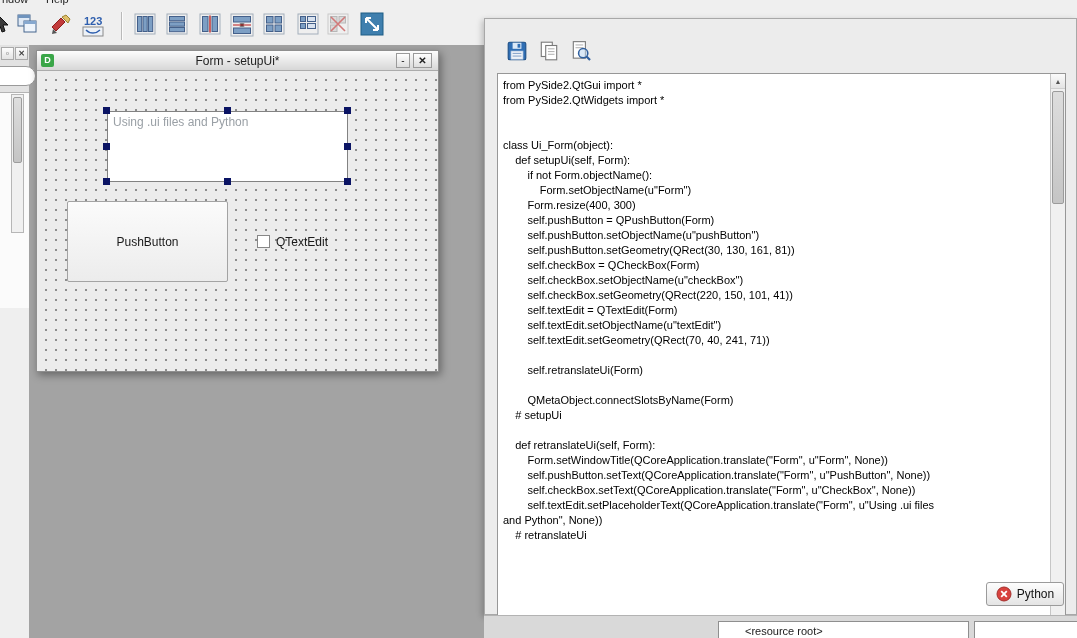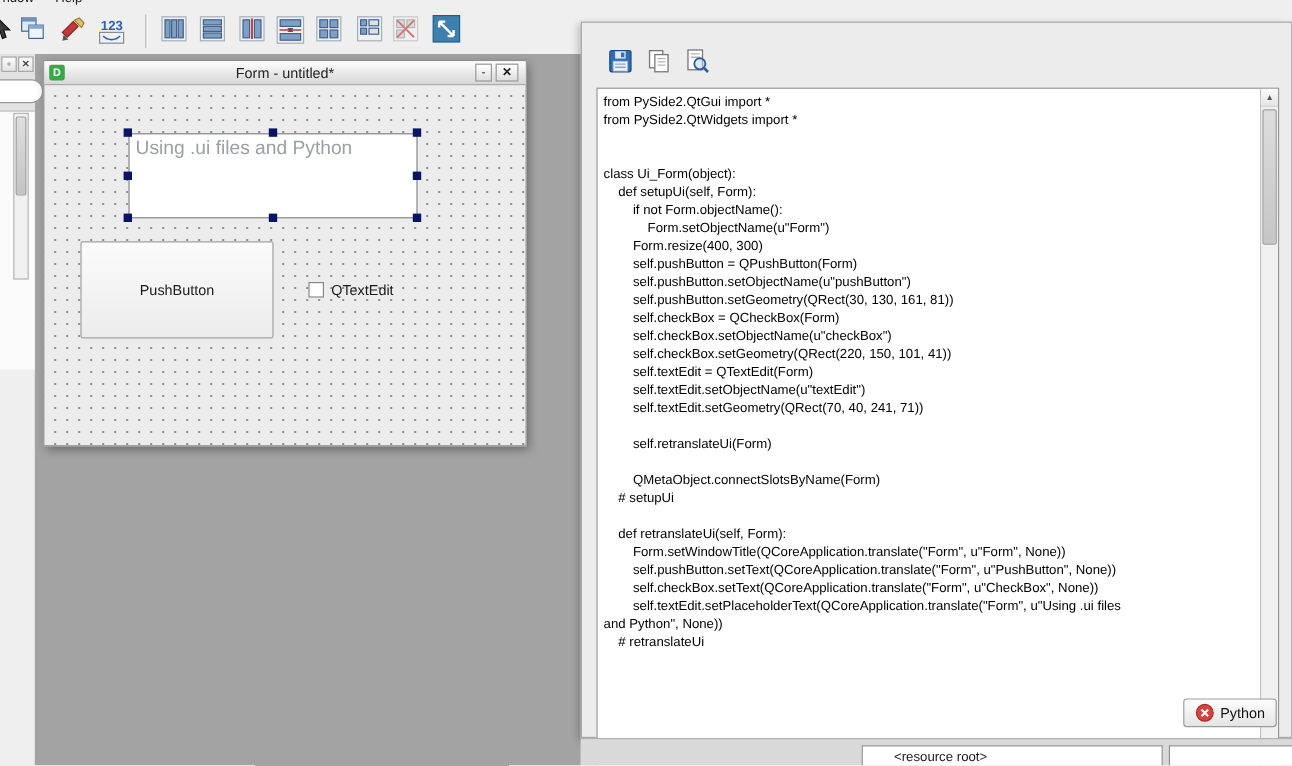--- a/index.html
+++ b/index.html
@@ -37,21 +37,21 @@
   .form-window { position:absolute; left:36px; top:50px; width:403px; height:322px; background:#ececec; border:1px solid #8f8f8f; box-shadow:2px 3px 8px rgba(0,0,0,.38); }
   .titlebar { position:relative; height:20px; background:linear-gradient(#fdfdfd,#d7d7d7); border-bottom:1px solid #ababab; }
   .form-icon { position:absolute; left:4px; top:3px; width:13px; height:13px; background:#3aa648; border-radius:2px; color:#fff; font-size:9px; font-weight:bold; text-align:center; line-height:13px; }
   .win-title { position:absolute; left:0; right:0; top:3px; text-align:center; font-size:12px; color:#222; }
   .win-btn { position:absolute; top:2px; height:15px; border:1px solid #9a9a9a; background:linear-gradient(#ffffff,#dedede); font-size:10px; line-height:13px; text-align:center; color:#222; }
   .btn-min { right:28px; width:14px; }
   .btn-close { right:6px; width:19px; font-weight:bold; }
   .canvas { position:relative; height:300px; background-image: radial-gradient(#8d8d8d 0.9px, transparent 1px); background-size:10px 10px; background-position:4px 4px; }
 
   .w-textedit { position:absolute; left:70px; top:40px; width:241px; height:71px; background:#ffffff; border:1px solid #828282; }
-  .te-placeholder { display:block; padding:3px 5px; font-size:16px; color:#9aa0a6; }
+  .te-placeholder { display:block; padding:3px 5px; font-size:12px; color:#9aa0a6; }
   .handle { position:absolute; width:7px; height:7px; background:#0b1464; }
   .w-push { position:absolute; left:30px; top:130px; width:161px; height:81px; background:linear-gradient(#fbfbfb,#ececec); border:1px solid #a3a3a3; border-radius:2px; display:flex; align-items:center; justify-content:center; font-size:12px; color:#1a1a1a; }
   .w-check { position:absolute; left:220px; top:150px; width:101px; height:41px; display:flex; align-items:center; font-size:12px; }
   .cb-indicator { width:13px; height:13px; background:#fff; border:1px solid #878787; margin-right:6px; }
 
   
   .dialog { position:absolute; left:484px; top:18px; width:593px; height:597px; background:#ececec; border:1px solid #a8a8a8; box-shadow:-2px 2px 6px rgba(0,0,0,.22); }
   .dlg-icon { position:absolute; top:20px; width:24px; height:24px; display:flex; align-items:center; justify-content:center; }
   .dlg-save { left:20px; } .dlg-copy { left:52px; } .dlg-find { left:84px; }
   .code-box { position:absolute; left:12px; top:54px; width:569px; height:630px; background:#fff; border:1px solid #979797; overflow:hidden; }
@@ -183,21 +183,21 @@
   <input class="dock-filter" value="" style="">
   <div class="widgetbox">
     <div class="wb-scroll">
       <div class="wb-thumb"></div>
     </div>
   </div>
 
   <div class="form-window">
     <div class="titlebar">
       <span class="form-icon">D</span>
-      <span class="win-title">Form - untitled*</span>
+      <span class="win-title">Form - setupUi*</span>
       <span class="win-btn btn-min">-</span>
       <span class="win-btn btn-close">✕</span>
     </div>
     <div class="canvas">
       <div class="w-textedit">
         <span class="te-placeholder">Using .ui files and Python</span>
       </div>
       <span class="handle" style="left:66px; top:36px;"></span>
       <span class="handle" style="left:187px; top:36px;"></span>
       <span class="handle" style="left:307px; top:36px;"></span>

